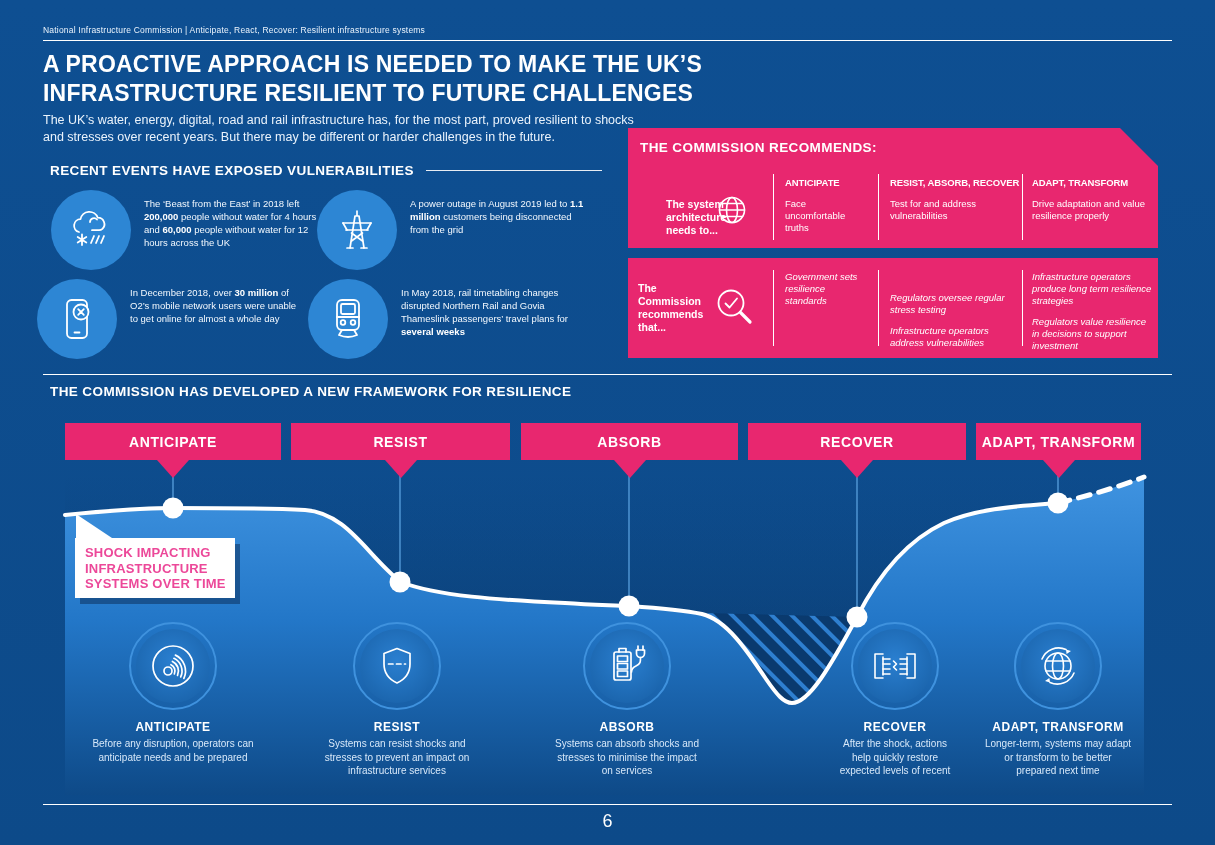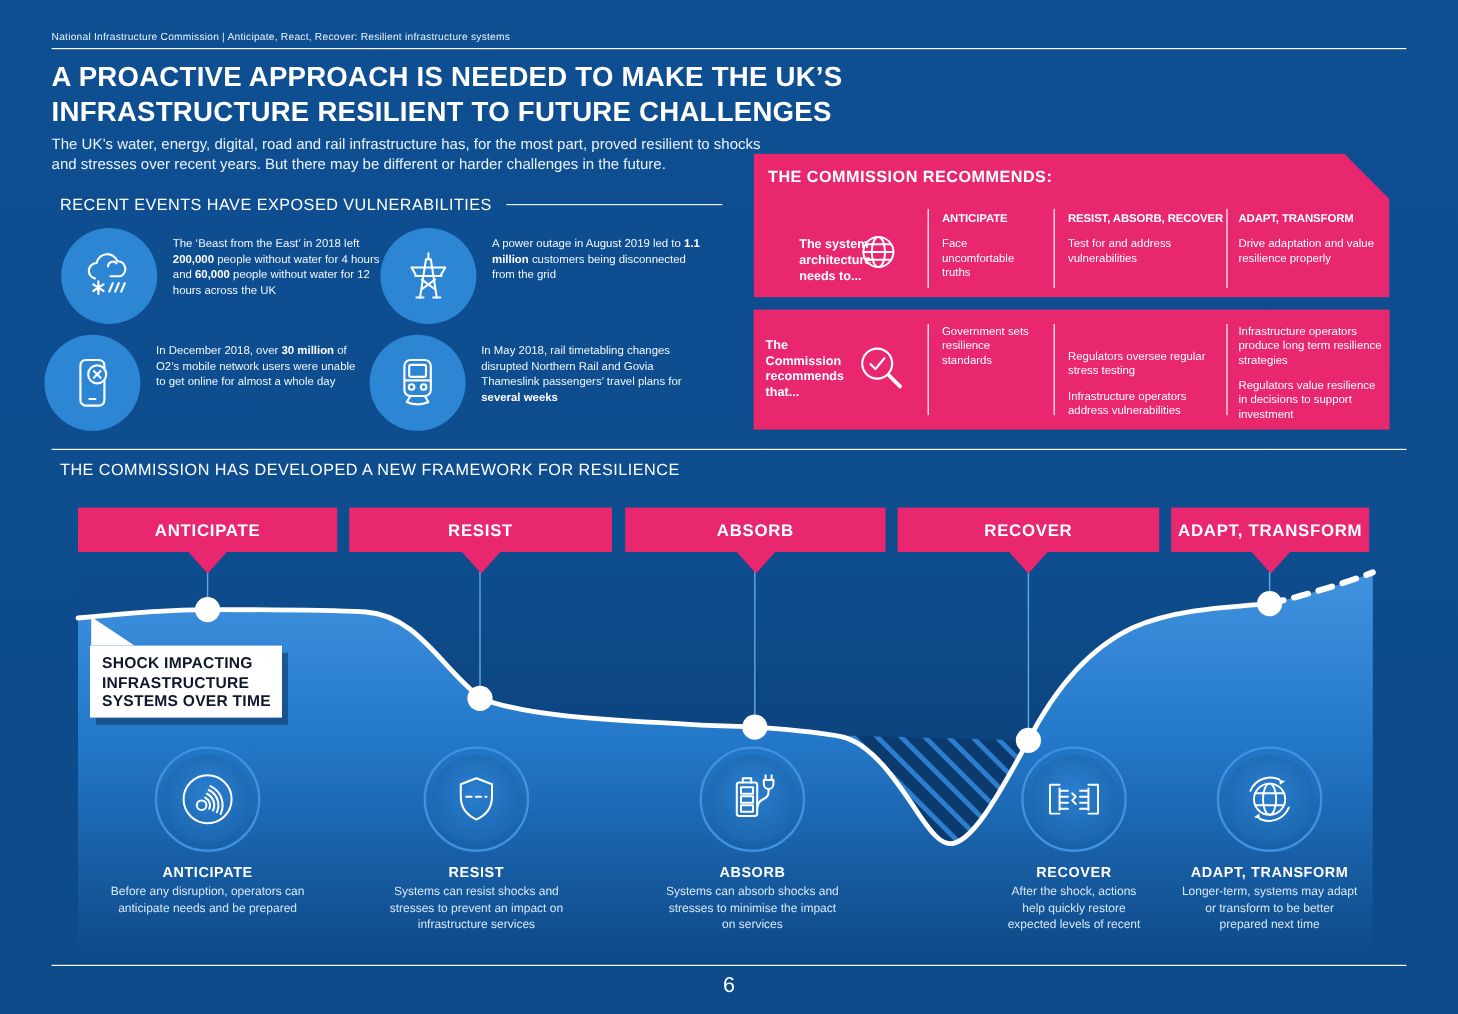--- a/index.html
+++ b/index.html
@@ -4,52 +4,52 @@
 <style>
   html,body{margin:0;padding:0;background:#223;}
   .page{position:relative;width:1215px;height:845px;background:linear-gradient(180deg,#0e4f92 0%,#0d4a89 100%);
         overflow:hidden;font-family:"Liberation Sans",sans-serif;color:#fff;}
   
   .doc-header{position:absolute;left:43px;top:25px;font-size:8.5px;letter-spacing:.2px;color:#eaf3fc;}
   .header-rule{position:absolute;left:43px;top:40px;width:1129px;height:1px;background:#fff;}
   .main-title{position:absolute;left:43px;top:50px;font-size:23px;font-weight:bold;line-height:29px;letter-spacing:.2px;}
   .intro{position:absolute;left:43px;top:112px;width:600px;font-size:12.5px;line-height:17px;color:#eaf3fc;}
   
-  .section-heading{font-size:13.5px;font-weight:normal;letter-spacing:.4px;}
+  .section-heading{font-size:13.5px;font-weight:bold;letter-spacing:.4px;}
   .events-heading{position:absolute;left:50px;top:163px;width:552px;display:flex;align-items:center;gap:12px;}
   .events-heading .rule{flex:1;height:1px;background:#fff;opacity:.9;}
   
   .event{position:absolute;display:flex;gap:13px;}
   .event-circle{width:80px;height:80px;border-radius:50%;background:#2d86d4;flex:none;
                 display:flex;align-items:center;justify-content:center;}
   .event-text{width:176px;font-size:9.5px;line-height:13px;color:#f2f8fe;padding-top:7px;}
   .event-text b{color:#fff;}
   
   .panel{position:absolute;left:628px;width:530px;background:#e8276f;}
   .panel1{top:128px;height:120px;clip-path:polygon(0 0,492px 0,100% 38px,100% 100%,0 100%);}
   .panel2{top:258px;height:100px;}
   .panel-title{position:absolute;left:12px;top:12px;font-size:13.5px;font-weight:bold;letter-spacing:.4px;}
   .vsep{position:absolute;width:1px;background:#fff;}
   .panel1 .vsep{top:46px;height:66px;}
   .panel2 .vsep{top:12px;height:76px;}
   .row-label{position:absolute;width:80px;font-size:10.5px;font-weight:bold;line-height:13px;}
   .panel-col{position:absolute;font-size:9.5px;line-height:12px;}
   .col-header{font-size:9.5px;font-weight:bold;letter-spacing:-.1px;white-space:nowrap;margin-bottom:9px;}
-  .panel-col p{margin:0 0 9px 0;}
+  .panel-col p{margin:0 0 9px 0;font-style:italic;}
   
   .divider{position:absolute;left:43px;top:374px;width:1129px;height:1px;background:#fff;}
   .framework-heading{position:absolute;left:50px;top:384px;}
   .stage-label{position:absolute;top:423px;height:37px;background:#e8276f;display:flex;align-items:center;
                justify-content:center;font-weight:bold;font-size:14px;letter-spacing:.6px;}
   .stage-label .tri{position:absolute;left:50%;top:37px;transform:translateX(-50%);width:0;height:0;
                     border-left:16px solid transparent;border-right:16px solid transparent;border-top:18px solid #e8276f;}
   .chart-svg{position:absolute;left:0;top:460px;}
   
   .shock-note{position:absolute;left:75px;top:538px;width:160px;height:60px;background:#fff;
-              box-shadow:5px 6px 0 rgba(9,42,84,.5);color:#0f172a;font-size:13px;font-weight:bold;
+              box-shadow:5px 6px 0 rgba(9,42,84,.5);color:#ec4899;font-size:13px;font-weight:bold;
               line-height:15.5px;padding:7px 0 0 10px;box-sizing:border-box;letter-spacing:.2px;}
   .shock-pointer{position:absolute;left:76px;top:514px;width:0;height:0;
                  border-bottom:24px solid #fff;border-right:36px solid transparent;}
   
   .stage{position:absolute;top:622px;width:240px;text-align:center;}
   .stage-ring{width:88px;height:88px;margin:0 auto;border-radius:50%;border:2.5px solid #3f92de;
               display:flex;align-items:center;justify-content:center;box-sizing:border-box;}
   .stage-disc{width:74px;height:74px;border-radius:50%;background:radial-gradient(circle at 50% 42%,#2a7fd0 0%,#1b65ad 78%);
               display:flex;align-items:center;justify-content:center;}
   .stage-title{margin-top:10px;font-size:12px;font-weight:bold;letter-spacing:.5px;}

